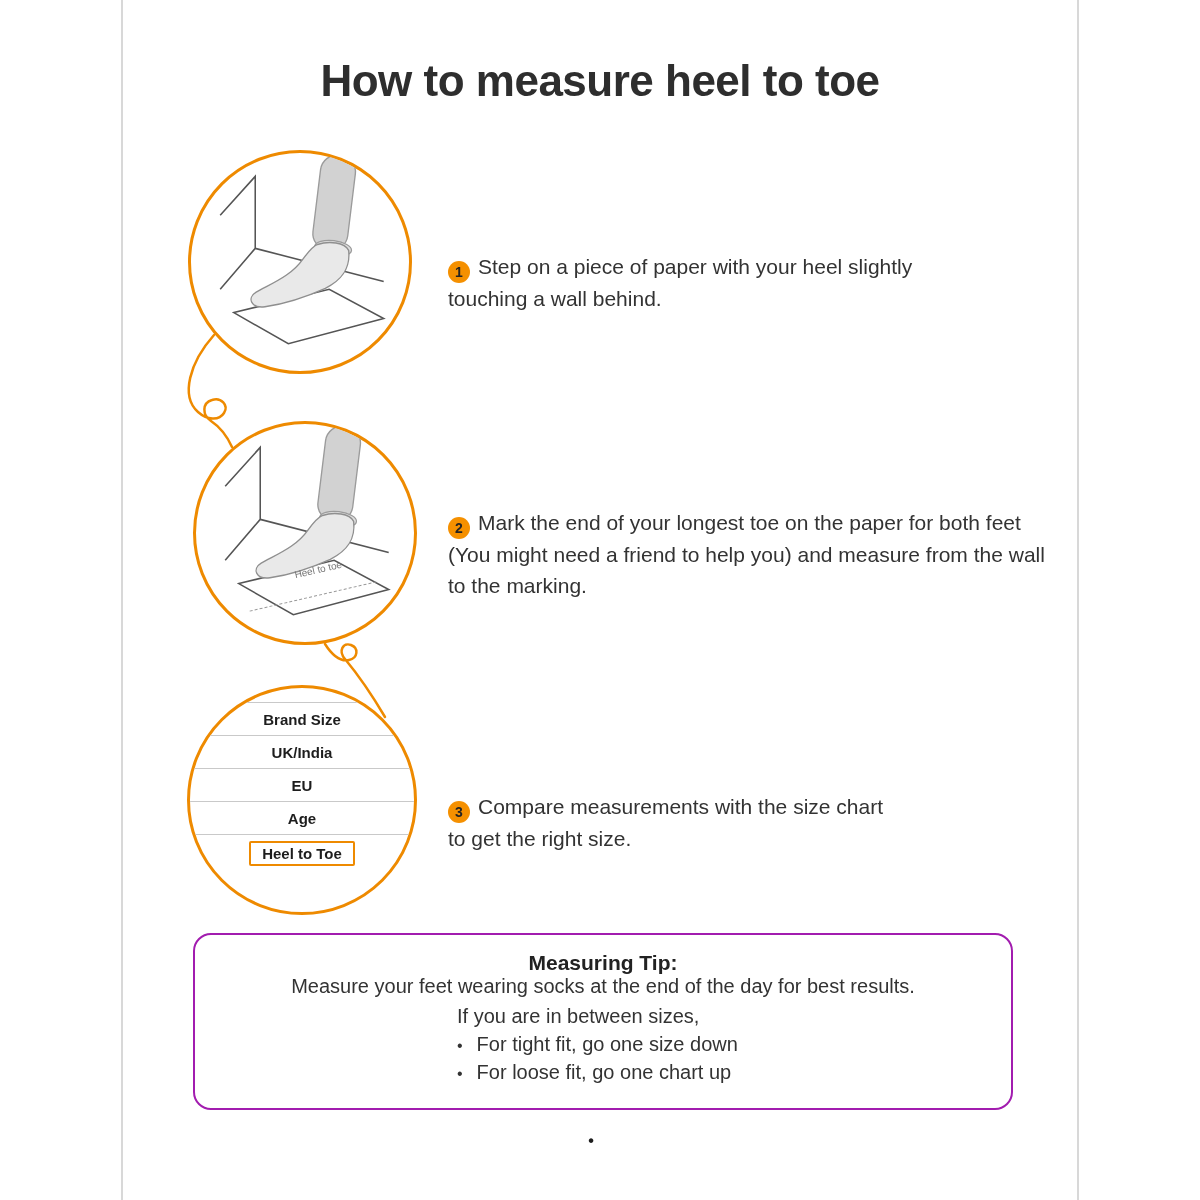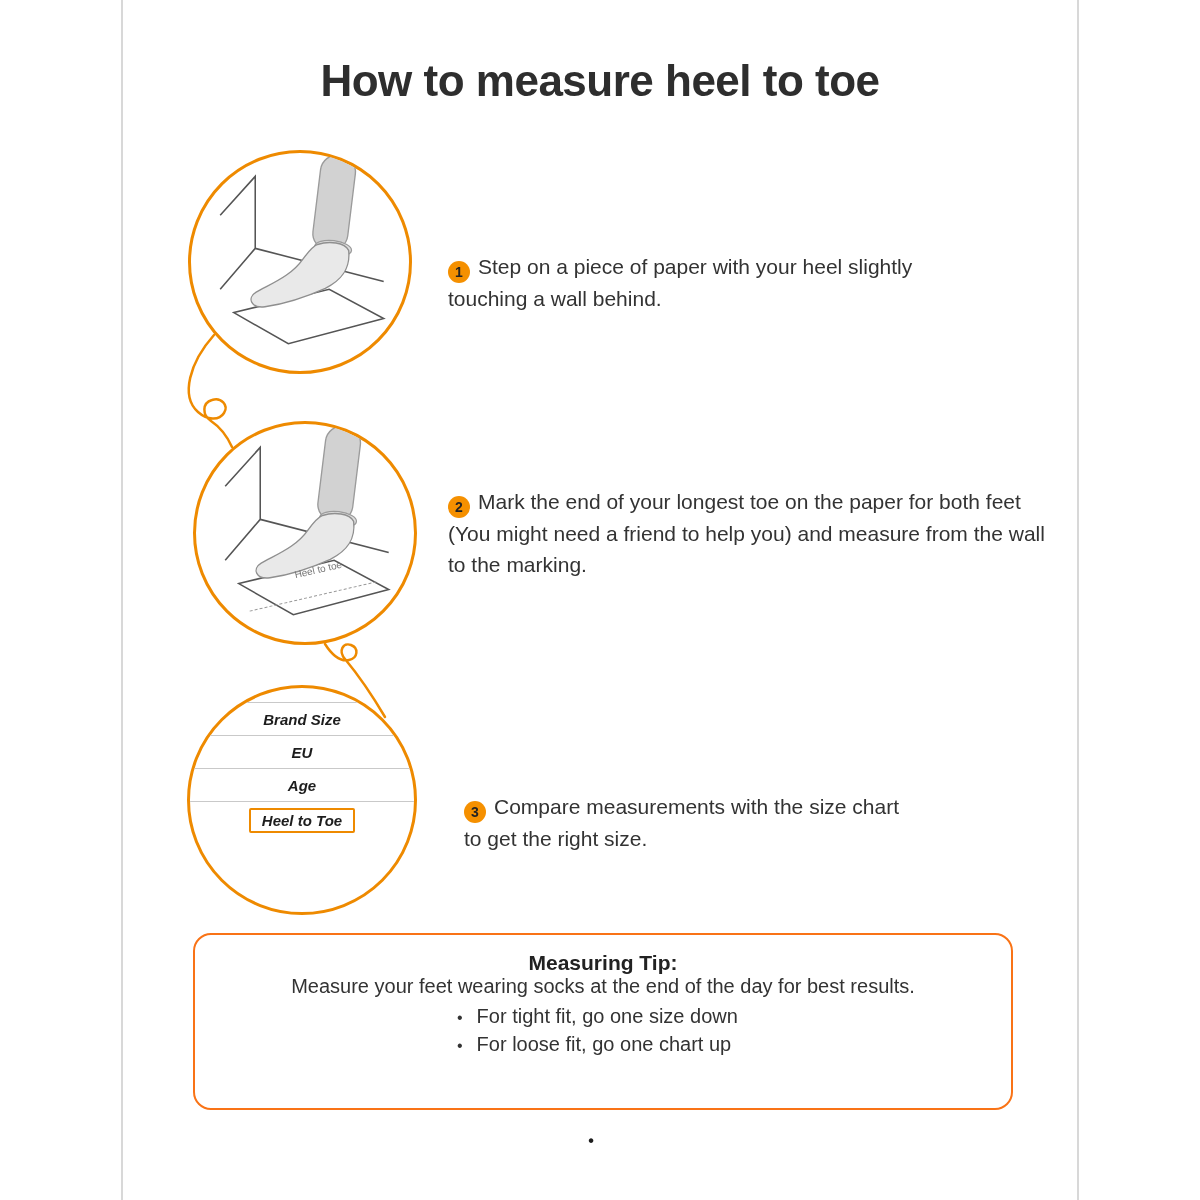--- a/index.html
+++ b/index.html
@@ -13,40 +13,40 @@
   .page{position:relative;width:1200px;height:1200px;background:#fff;overflow:hidden;}
   .edge{position:absolute;top:0;bottom:0;width:2px;background:#d8d8d8;}
   .edge.left{left:121px;}
   .edge.right{left:1077px;}
   .title{position:absolute;top:56px;left:0;right:0;text-align:center;
          font-size:44px;font-weight:700;color:#2e2e2e;letter-spacing:-0.5px;margin:0;}
   .circle{position:absolute;border:3px solid var(--orange);border-radius:50%;
           background:#fff;overflow:hidden;box-sizing:border-box;}
   .circle1{left:188px;top:150px;width:224px;height:224px;}
   .circle2{left:193px;top:421px;width:224px;height:224px;}
-  .circle3{left:187px;top:685px;width:230px;height:230px;font-style:italic;}
+  .circle3{left:187px;top:685px;width:230px;height:230px;}
   .connectors{position:absolute;left:0;top:0;width:1200px;height:1200px;pointer-events:none;}
   .step{position:absolute;font-size:21px;line-height:1.48;color:#333;}
   .step1{left:448px;top:230px;width:505px;}
-  .step2{left:448px;top:465px;width:600px;}
-  .step3{left:448px;top:770px;width:450px;margin-left:16px;}
+  .step2{left:448px;top:486px;width:600px;}
+  .step3{left:448px;top:770px;width:450px;}
   .badge{display:inline-flex;width:22px;height:22px;border-radius:50%;background:var(--badge);
          color:#232323;font-size:14px;font-weight:700;align-items:center;justify-content:center;
          margin-right:8px;vertical-align:-3px;}
   .sc-rows{position:absolute;left:0;right:0;top:14px;border-top:1px solid #c9c9c9;}
   .sc-row{height:32px;display:flex;align-items:center;justify-content:center;
           border-bottom:1px solid #c9c9c9;font-size:15px;font-weight:700;color:#1d1d1d;}
   .sc-row:last-child{border-bottom:none;height:36px;}
   .hl-box{border:2px solid var(--orange);padding:2px 11px;border-radius:2px;background:#fff;}
   .measure-line{position:absolute;left:52px;top:172px;width:130px;border-top:1px dashed #999;
                 transform:rotate(-13deg);}
   .paper-label{position:absolute;left:98px;top:140px;font-size:10px;color:#777;
                transform:rotate(-13deg);white-space:nowrap;}
   .tipbox{position:absolute;left:193px;top:933px;width:820px;height:177px;
-          border:2px solid #f97316;border-radius:18px;box-sizing:border-box;
+          border:2px solid #a21caf;border-radius:18px;box-sizing:border-box;
           text-align:center;color:#333;}
   .tip-heading{margin-top:16px;font-size:21px;font-weight:700;color:#222;}
   .tip-line1{font-size:20px;}
   .tip-left{margin-left:262px;margin-top:7px;text-align:left;font-size:20px;}
   .tip-bullet{display:flex;align-items:baseline;margin-top:5px;}
   .tip-bullet .dot{margin-right:14px;font-size:16px;}
   .footer{position:absolute;top:1132px;left:0;right:0;display:flex;justify-content:center;
           align-items:baseline;font-size:20px;font-weight:700;color:#1d1d1d;}
   .footer .dot{margin-right:18px;font-size:16px;}
   svg{display:block;}
@@ -97,20 +97,23 @@
     <div class="measure-line"></div>
     <span class="paper-label">Heel to toe</span>
   </div>
 
   <div class="circle circle3">
     <div class="sc-rows">
       <div class="sc-row">
           <span>Brand Size</span>
         </div>
       <div class="sc-row">
+          <span>UK/India</span>
+        </div>
+      <div class="sc-row">
           <span>EU</span>
         </div>
       <div class="sc-row">
           <span>Age</span>
         </div>
       <div class="sc-row">
           <span class="hl-box">Heel to Toe</span>
         </div>
     </div>
   </div>
@@ -122,20 +125,21 @@
     <span class="badge">2</span><span>Mark the end of your longest toe on the paper for both feet (You might need a friend to help you) and measure from the wall to the marking.</span>
   </p>
   <p class="step step3">
     <span class="badge">3</span><span>Compare measurements with the size chart to get the right size.</span>
   </p>
 
   <div class="tipbox">
     <div class="tip-heading">Measuring Tip:</div>
     <div class="tip-line1">Measure your feet wearing socks at the end of the day for best results.</div>
     <div class="tip-left">
+      <div>If you are in between sizes,</div>
       <div class="tip-bullet">
         <span class="dot">•</span>
         <span>For tight fit, go one size down</span>
       </div>
       <div class="tip-bullet">
         <span class="dot">•</span>
         <span>For loose fit, go one chart up</span>
       </div>
     </div>
   </div>

